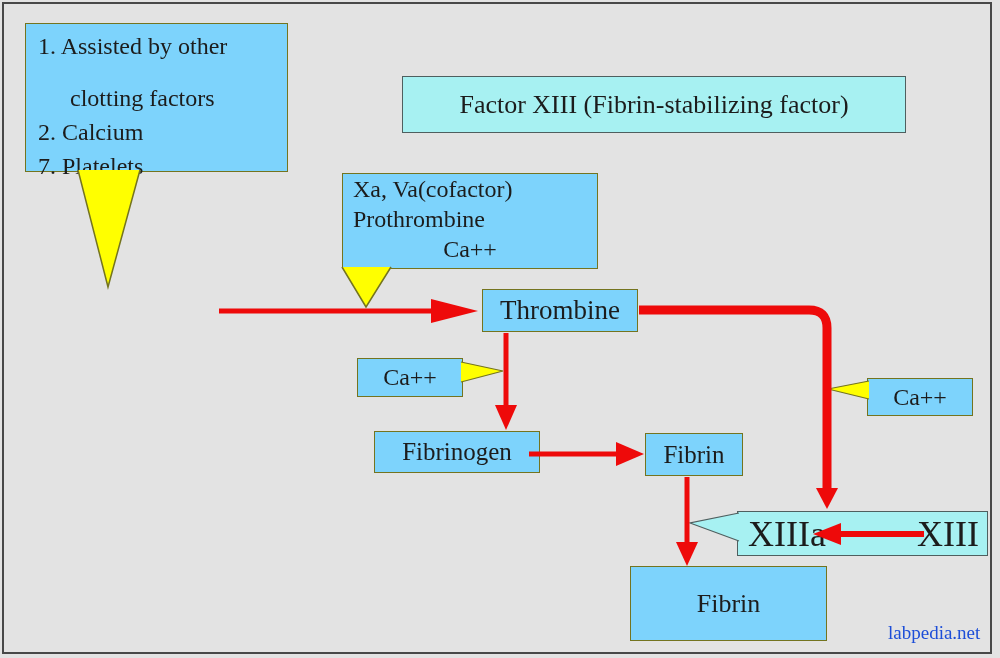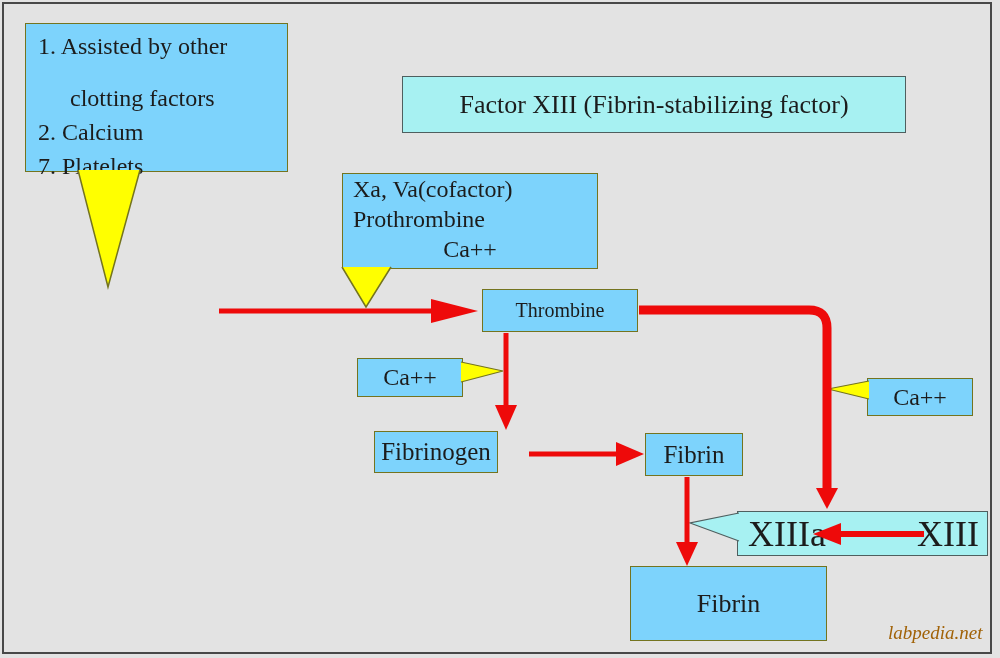--- a/index.html
+++ b/index.html
@@ -45,40 +45,40 @@
     margin-top:48px;
   }
   .cofactor-box{
     left:297px;top:173px;width:256px;height:96px;
     font-size:24px;line-height:30px;
     padding:0 10px;
     margin-left:45px;
   }
   .cofactor-ca{text-align:center;}
   .prothrombine-box{left:45px;top:287px;width:173px;height:45px;font-size:25px;}
-  .thrombine-box{left:482px;top:289px;width:156px;height:43px;font-size:20px;}
+  .thrombine-box{left:482px;top:289px;width:156px;height:43px;font-size:27px;}
   .ca-left-box{left:357px;top:358px;width:106px;height:39px;font-size:24px;}
-  .fibrinogen-box{left:374px;top:431px;width:124px;height:42px;font-size:25px;}
+  .fibrinogen-box{left:374px;top:431px;width:166px;height:42px;font-size:25px;}
   .fibrin-box{left:645px;top:433px;width:98px;height:43px;font-size:25px;}
   .ca-right-box{left:867px;top:378px;width:106px;height:38px;font-size:24px;}
   .xiii-box{
     left:737px;top:511px;width:251px;height:45px;
     font-size:36px;
     display:flex;align-items:center;justify-content:space-between;
     padding:0 8px 0 10px;
     font-family:Liberation Serif, serif;
   }
   .crossed-box{
     left:630px;top:566px;width:197px;height:75px;
     font-size:26px;line-height:35px;
     flex-direction:column;
   }
   .watermark{
     position:absolute;left:888px;top:622px;
-    font-size:19px;color:#a16207;z-index:2;font-style:italic;
+    font-size:19px;color:#1d4ed8;z-index:2;
   }
   .arrow-layer{
     position:absolute;left:0;top:0;width:1000px;height:658px;
     z-index:3;pointer-events:none;
   }
 </style>
 </head>
 <body>
 
 <div class="canvas">

